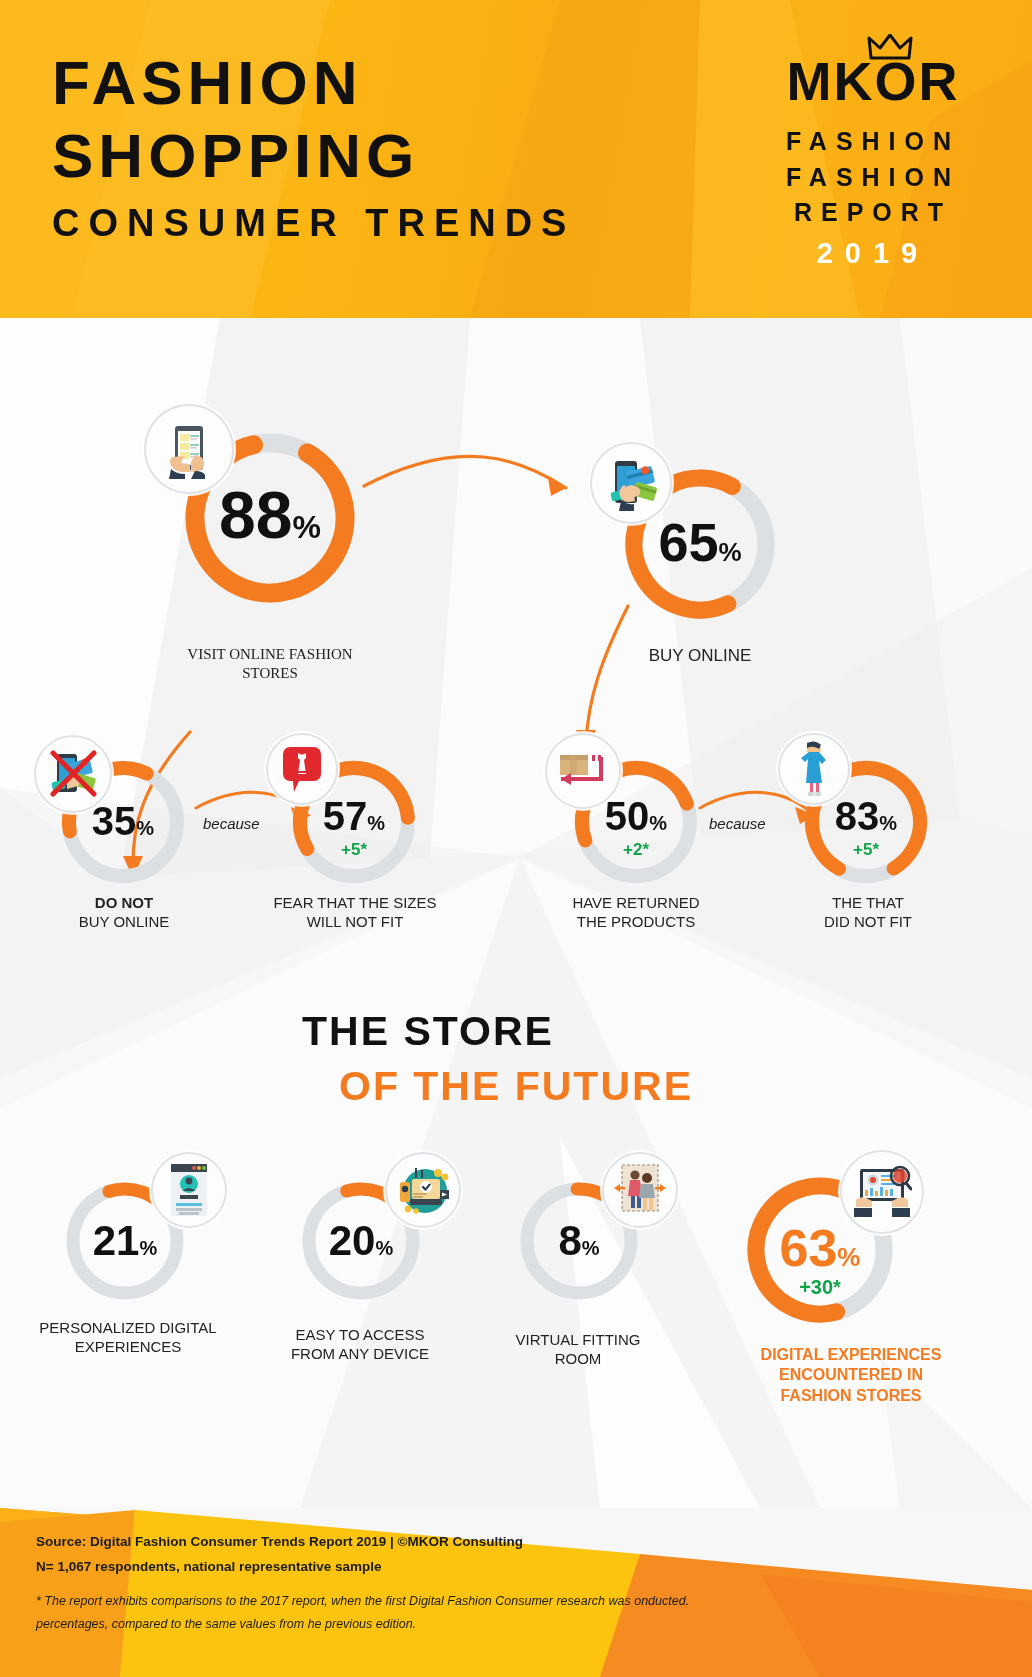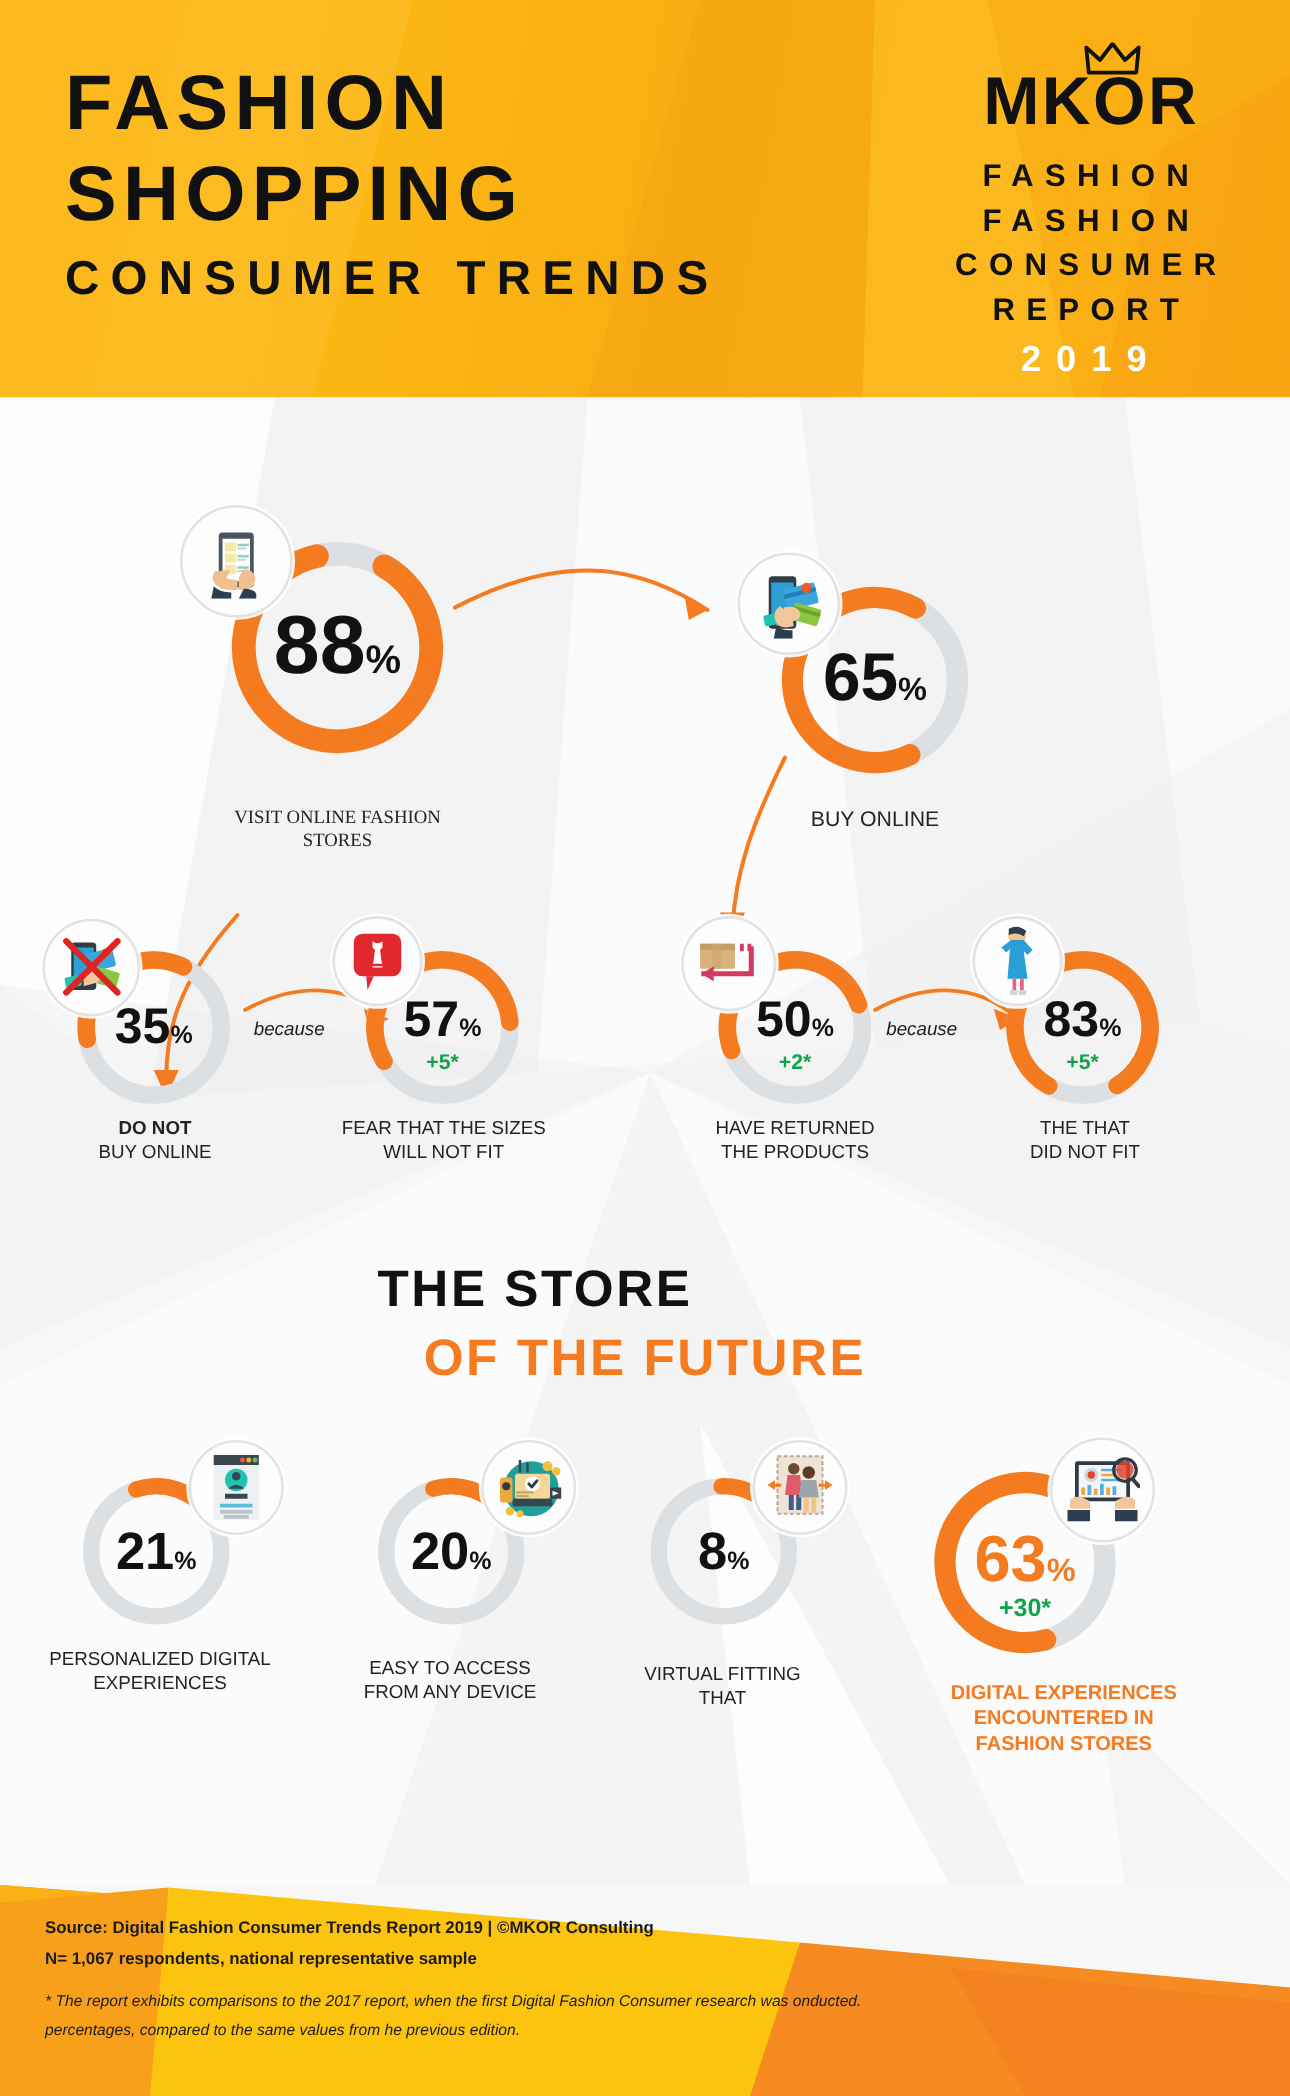--- a/index.html
+++ b/index.html
@@ -79,21 +79,20 @@
     <div class="mkor-wrap">
       <div class="mkor-logo">
         <svg class="crown" width="46" height="26" viewBox="0 0 46 26">
           <path d="M4 24 L2 4 L13 14 L23 1 L33 14 L44 4 L42 24 Z" fill="none" stroke="#111" stroke-width="3" stroke-linejoin="round" stroke-linecap="round"></path>
         </svg>
         <span>MKOR</span>
       </div>
       <div class="mkor-sub">
         <div>FASHION</div>
         <div>FASHION</div>
-        <div>CONSUMER</div>
         <div>REPORT</div>
       </div>
       <div class="mkor-year">2019</div>
     </div>
   </div>
 
   <div class="bodybg">
     <svg width="1032" height="1190" viewBox="0 0 1032 1190" preserveAspectRatio="none">
       <rect width="1032" height="1190" fill="#f7f7f7"></rect>
       <polygon points="0,0 220,0 120,560 0,470" fill="#ffffff" opacity="0.75"></polygon>
@@ -395,21 +394,21 @@
       <rect x="30" y="37" width="4" height="12" fill="#f2c48a"></rect>
       <rect x="36" y="37" width="4" height="12" fill="#f2c48a"></rect>
       <polygon points="1,27 7,23 7,31" fill="#f47b20"></polygon>
       <rect x="6" y="26" width="6" height="2.4" fill="#f47b20"></rect>
       <polygon points="53,27 47,23 47,31" fill="#f47b20"></polygon>
       <rect x="42" y="26" width="6" height="2.4" fill="#f47b20"></rect>
     </svg>
   </div>
   <div class="dlabel" style="left:478px;top:1330px;width:200px;font-size:15px;">
     <div>VIRTUAL FITTING</div>
-    <div>THAT</div>
+    <div>ROOM</div>
   </div>
 
   <div class="donut" style="left:742px;top:1172px;width:156px;height:156px;">
     <svg width="156" height="156" viewBox="0 0 156 156">
       <circle cx="78" cy="78" r="64" fill="none" stroke="#dce0e3" stroke-width="17"></circle>
       <circle cx="78" cy="78" r="64" fill="none" stroke="#f47b20" stroke-width="17" stroke-linecap="round" stroke-dasharray="253.4 402.1" transform="rotate(75 78 78)"></circle>
     </svg>
     <div class="dval" style="top:50px;font-size:52px;color:#f47b20;">
       <span>63</span><span class="pct" style="font-size:26px;">%</span>
     </div>

